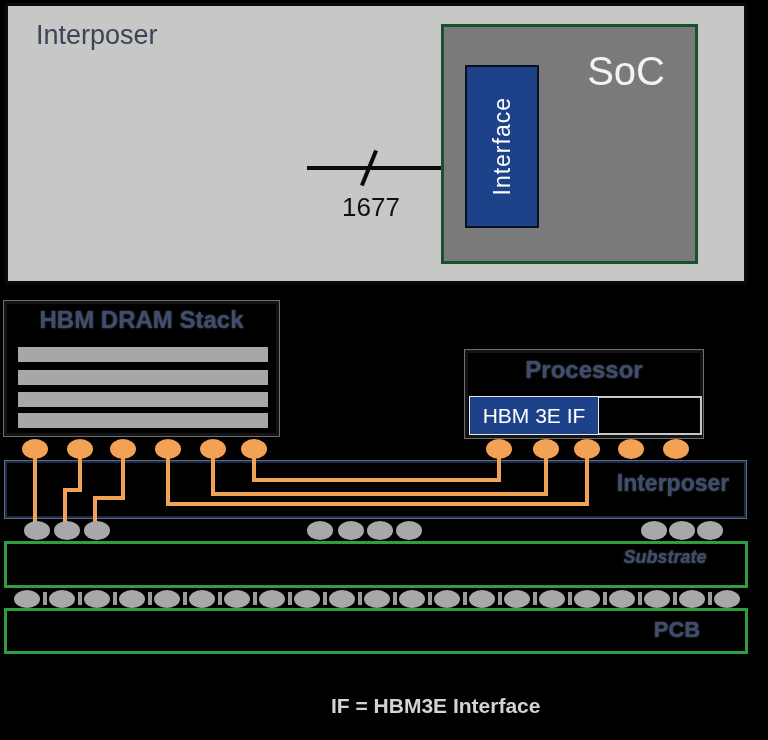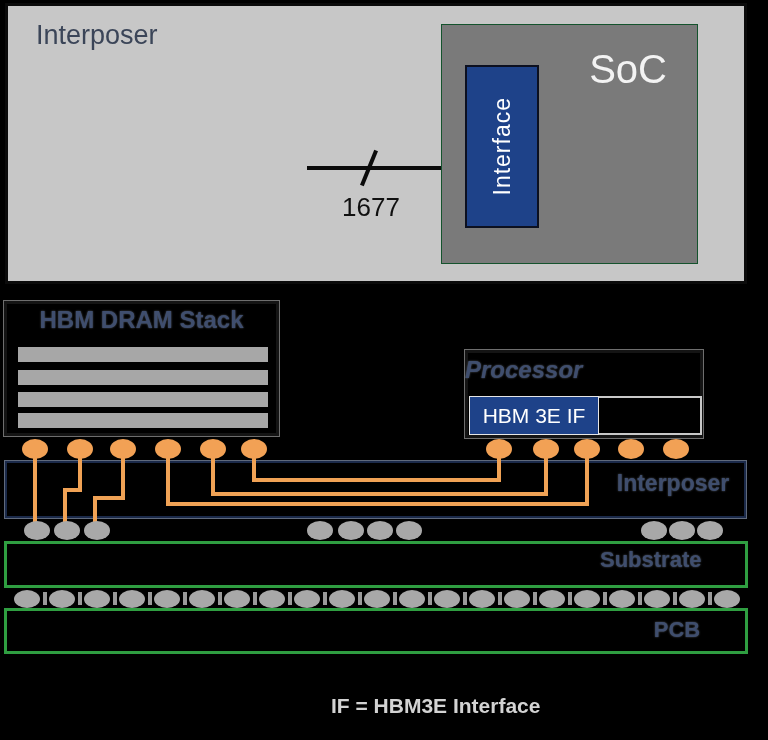--- a/index.html
+++ b/index.html
@@ -10,46 +10,46 @@
 
   
   .top-panel { left:5px; top:3px; width:742px; height:281px; background:#C7C7C7; border:3px solid #0B0B0B; }
   .top-panel-label { left:36px; top:20px; font-size:27px; color:#3B4558; }
   .dram-box { left:118px; top:105px; width:190px; height:125px; background:#7F7F7F; border:3px solid #0C0C0C;
               display:flex; flex-direction:column; align-items:center; justify-content:center;
               color:#FFF; font-size:26px; line-height:1.5; text-align:center; }
   .connector-line { left:307px; top:166px; width:134px; height:4px; background:#0B0B0B; }
   .bus-slash { left:367px; top:149px; width:4px; height:38px; background:#0B0B0B; transform:rotate(22deg); }
   .bus-label { left:339px; top:192px; width:64px; text-align:center; font-size:26px; color:#101010; }
-  .soc-box { left:441px; top:24px; width:257px; height:240px; background:#7A7A7A; border:1px solid #14532d; }
+  .soc-box { left:441px; top:24px; width:257px; height:240px; background:#7A7A7A; border:3px solid #14532d; }
   .soc-label { right:30px; top:22px; font-size:40px; color:#F3F3F3; }
   .interface-box { left:465px; top:65px; width:74px; height:163px; background:#1E4289; border:2px solid #0C1020;
                    display:flex; align-items:center; justify-content:center; }
   .interface-label { writing-mode:vertical-rl; transform:rotate(180deg); color:#FFF; font-size:23px; letter-spacing:1px; }
 
   
   .navy-label { color:#3F4E6E; font-weight:600; text-shadow:0 0 2px rgba(185,195,215,0.45); }
   .hbm-box { left:4px; top:301px; width:275px; height:135px; border:3px solid #141414; box-shadow:0 0 0 1px #6E6E6E; }
   .hbm-title { left:4px; top:306px; width:275px; text-align:center; font-size:24px; }
   .die-layer { left:18px; width:250px; height:15px; background:#A7A7A7; }
   .processor-box { left:465px; top:350px; width:238px; height:88px; border:3px solid #141414; box-shadow:0 0 0 1px #6E6E6E; }
-  .processor-title { left:465px; top:356px; width:238px; text-align:left; font-size:24px;font-style:italic; }
+  .processor-title { left:465px; top:356px; width:238px; text-align:center; font-size:24px; }
   .if-band { left:469px; top:396px; width:233px; height:39px; border:2px solid #C9C9C9; }
   .hbm-if-box { left:469px; top:396px; width:130px; height:39px; background:#1E4289; border:1px solid #E6E6E6;
                 display:flex; align-items:center; justify-content:center; color:#FFF; font-size:21px; }
   .bump { width:26px; height:20px; top:439px; background:#F2A155; border-radius:50%; }
   .interposer-strip { left:5px; top:461px; width:741px; height:57px; border:2px solid #1B2A4A; box-shadow:0 0 0 1px #606A7C; }
   .interposer-label { left:608px; top:470px; width:130px; text-align:center; font-size:23px; }
   .trace { background:#F0A255; }
   .ball { background:#A8A8A8; border-radius:50%; }
   .ball-r1 { width:26px; height:19px; top:521px; }
   .ball-r2 { width:26px; height:18px; top:590px; }
   .pin { width:4px; height:13px; top:592px; background:#9A9A9A; }
   .substrate { left:4px; top:541px; width:744px; height:47px; border:3px solid #2F9E41; }
-  .substrate-label { left:600px; top:547px; width:130px; font-size:22px; }
+  .substrate-label { left:600px; top:547px; width:130px; text-align:center; font-size:18px;font-style:italic; }
   .pcb { left:4px; top:608px; width:744px; height:46px; border:3px solid #2F9E41; }
   .pcb-label { left:617px; top:617px; width:120px; text-align:center; font-size:22px; }
 
   
   .legend-swatch { left:252px; top:680px; width:65px; height:45px; background:#1E4289; border:2px solid #0A0A14;
                    box-shadow:2px 3px 0 #B9B9B9; display:flex; align-items:center; justify-content:center;
                    color:#EFEFEF; font-size:22px; }
   .legend-caption { left:331px; top:694px; font-size:21px; color:#D3D3D3; font-weight:700; }
 </style>
 </head>

